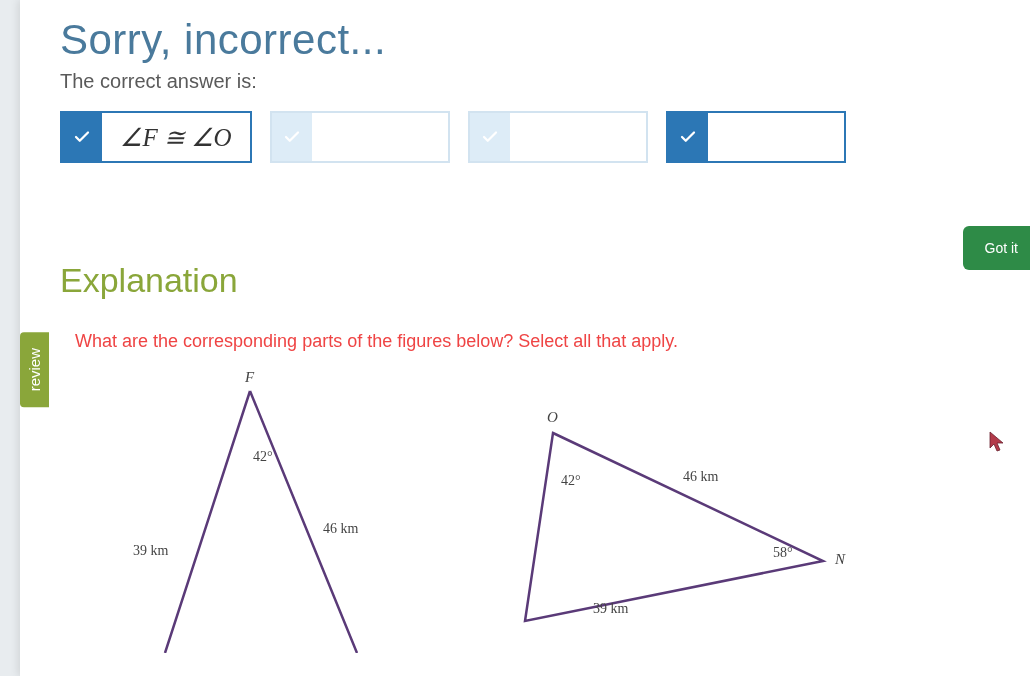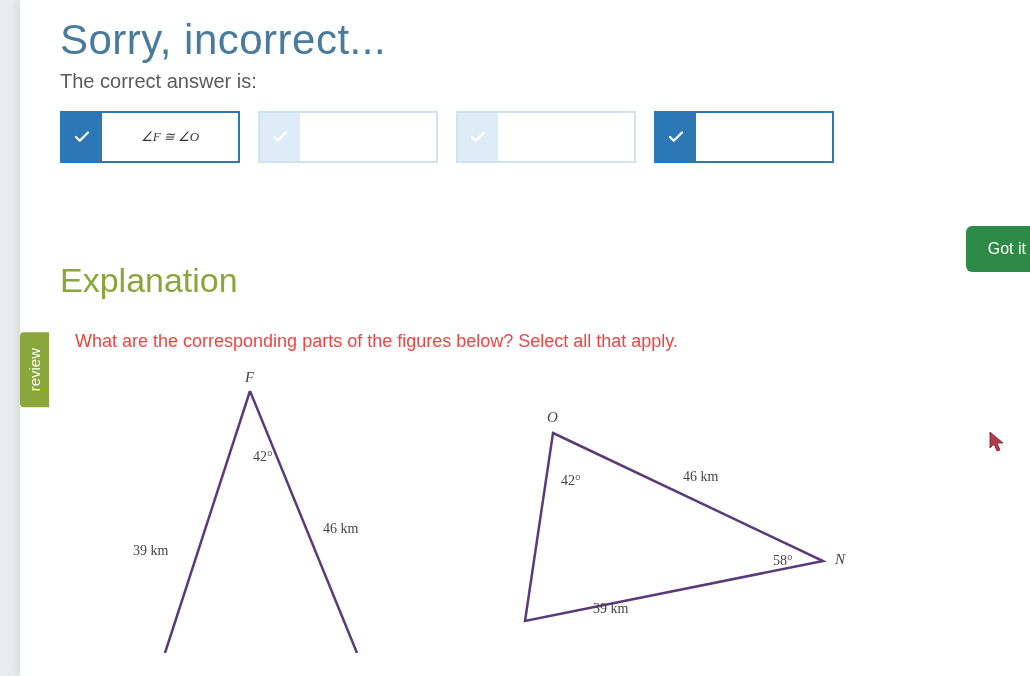--- a/index.html
+++ b/index.html
@@ -52,34 +52,34 @@
     display: flex; align-items: center; justify-content: center;
   }
   .answer-chip.faded .check { background:#b6d6ee; }
   .check svg { width: 18px; height: 18px; }
   .answer-label {
     flex: 1;
     display: flex; align-items: center; justify-content: center;
     padding: 0 18px;
     font-style: italic;
     font-family: "Times New Roman", serif;
-    font-size: 13px;
+    font-size: 25px;
     color: #333;
     white-space: nowrap;
   }
   .overline { text-decoration: overline; }
   .got-it {
     position: absolute;
     right: 0; top: 226px;
     background: #2e8b47;
     color: #fff;
     border: none;
     border-radius: 6px 0 0 6px;
-    padding: 14px 4px 14px 22px;
-    font-size: 16px;
+    padding: 14px 12px 14px 22px;
+    font-size: 14px;
     cursor: pointer;
   }
   .explanation-h {
     color: #8aa63a;
     font-size: 34px;
     font-weight: 400;
     margin-top: 98px;
   }
   .review-block {
     display:flex;
@@ -185,21 +185,21 @@
           <div class="fig-lbl" style="left:188px;top:148px;font-style:normal;font-family:Verdana;font-size:14px;">46 km</div>
         </div>
 
         <div class="fig" style="width:360px;height:260px;">
           <svg width="360" height="260">
             <path d="M 48 60 L 318 188 L 20 248 Z" stroke="#5a3a78" stroke-width="2.5" fill="none"></path>
           </svg>
           <div class="fig-lbl" style="left:42px;top:36px;">O</div>
           <div class="fig-lbl" style="left:56px;top:100px;font-style:normal;font-family:Verdana;font-size:14px;">42°</div>
           <div class="fig-lbl" style="left:178px;top:96px;font-style:normal;font-family:Verdana;font-size:14px;">46 km</div>
-          <div class="fig-lbl" style="left:268px;top:180px;font-style:normal;font-family:Verdana;font-size:14px;">58°</div>
+          <div class="fig-lbl" style="left:268px;top:172px;font-style:normal;font-family:Verdana;font-size:14px;">58°</div>
           <div class="fig-lbl" style="left:330px;top:178px;">N</div>
           <div class="fig-lbl" style="left:88px;top:228px;font-style:normal;font-family:Verdana;font-size:14px;">39 km</div>
         </div>
 
       </div>
     </div>
   </div>
 
   <div class="cursor">
     <svg width="18" height="22" viewBox="0 0 18 22">

